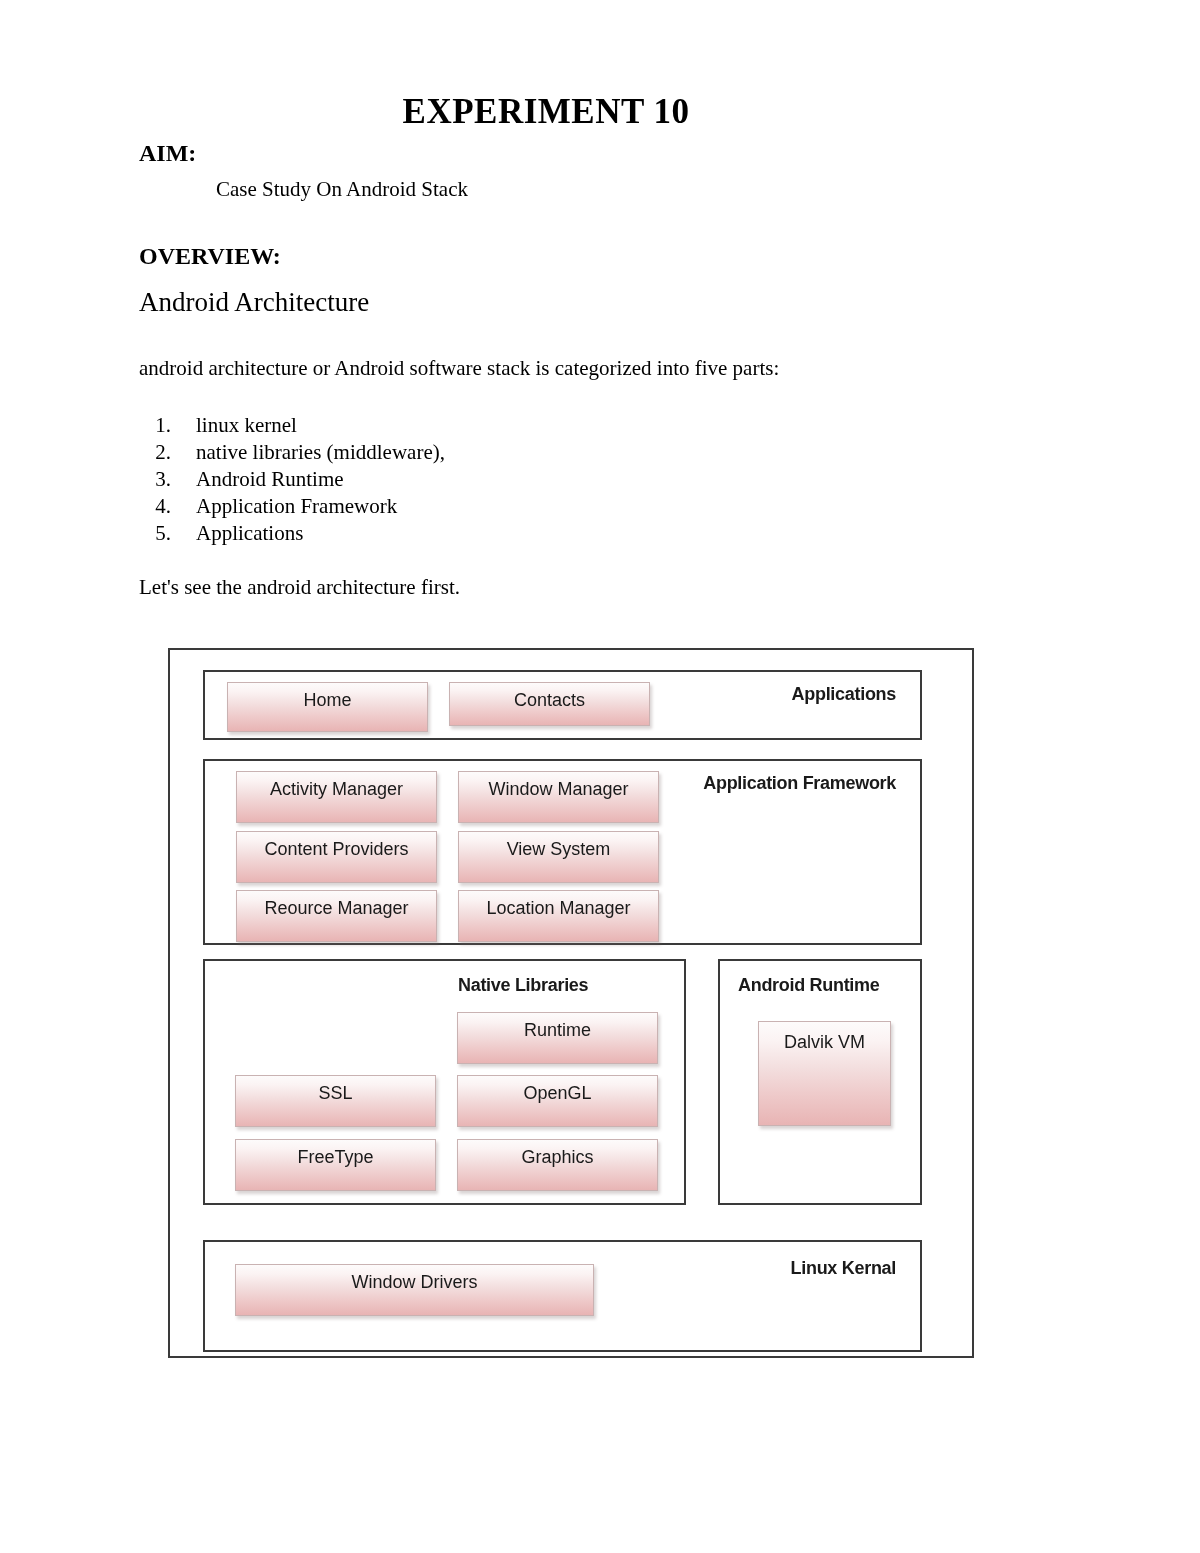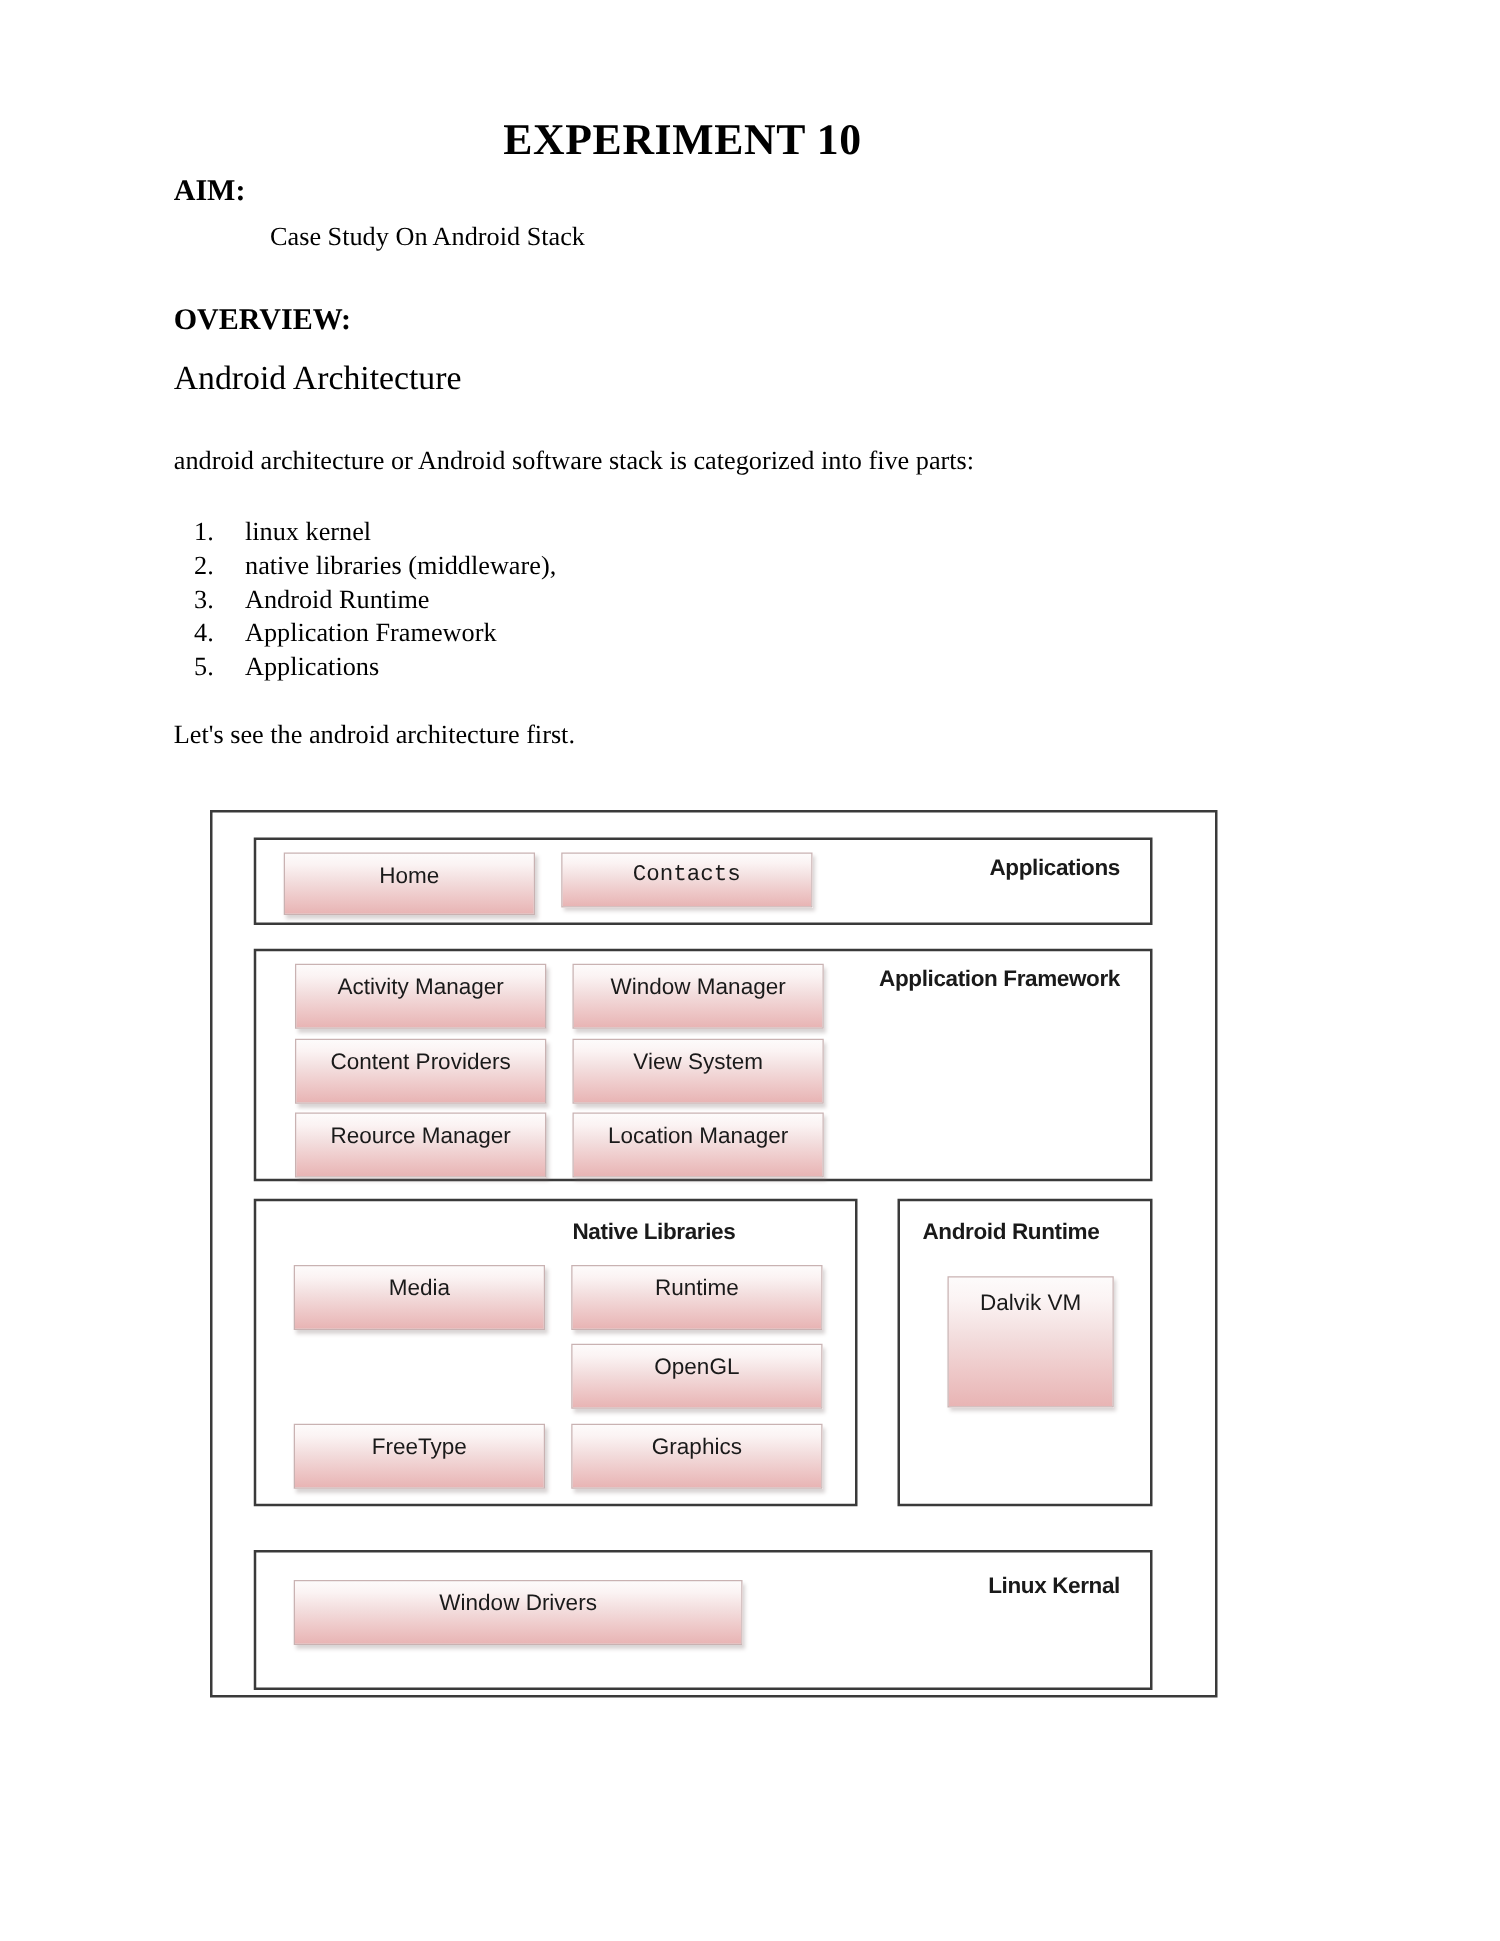--- a/index.html
+++ b/index.html
@@ -166,21 +166,21 @@
 
 <div class="closing-line">Let's see the android architecture first.</div>
 
 <div id="arch-diagram">
 
   <div class="layer-panel" style="left:33px; top:20px; width:719px; height:70px;">
     <div class="panel-label" style="right:24px; top:12px;">Applications</div>
     <div class="stack-box" style="left:22px; top:10px; width:201px; height:50px;">
       <span class="box-text">Home</span>
     </div>
-    <div class="stack-box" style="left:244px; top:10px; width:201px; height:44px;font-family:Liberation Mono, monospace;">
+    <div class="stack-box" style="left:244px; top:10px; width:201px; height:44px;">
       <span class="box-text">Contacts</span>
     </div>
   </div>
 
   <div class="layer-panel" style="left:33px; top:109px; width:719px; height:186px;">
     <div class="panel-label" style="right:24px; top:12px;">Application Framework</div>
 
     <div class="stack-box" style="left:31px; top:10px; width:201px; height:52px;">
       <span class="box-text">Activity Manager</span>
     </div>
@@ -199,27 +199,27 @@
       <span class="box-text">Reource Manager</span>
     </div>
     <div class="stack-box" style="left:253px; top:129px; width:201px; height:52px;">
       <span class="box-text">Location Manager</span>
     </div>
   </div>
 
   <div class="layer-panel" style="left:33px; top:309px; width:483px; height:246px;">
     <div class="panel-label" style="left:253px; top:14px;">Native Libraries</div>
 
-    <div class="stack-box" style="left:30px; top:51px; width:201px; height:52px;">
-      <span class="box-text">Media</span>
-    </div>
     <div class="stack-box" style="left:252px; top:51px; width:201px; height:52px;">
       <span class="box-text">Runtime</span>
     </div>
 
+    <div class="stack-box" style="left:30px; top:114px; width:201px; height:52px;">
+      <span class="box-text">SSL</span>
+    </div>
     <div class="stack-box" style="left:252px; top:114px; width:201px; height:52px;">
       <span class="box-text">OpenGL</span>
     </div>
 
     <div class="stack-box" style="left:30px; top:178px; width:201px; height:52px;">
       <span class="box-text">FreeType</span>
     </div>
     <div class="stack-box" style="left:252px; top:178px; width:201px; height:52px;">
       <span class="box-text">Graphics</span>
     </div>

